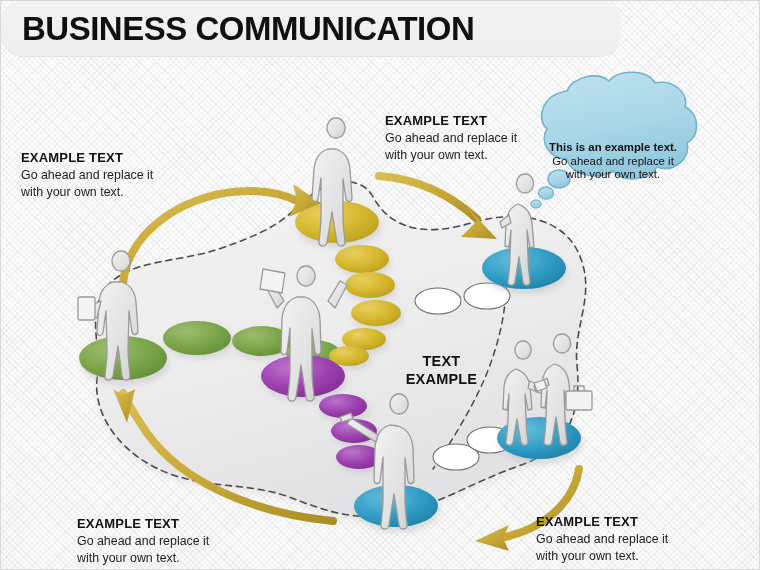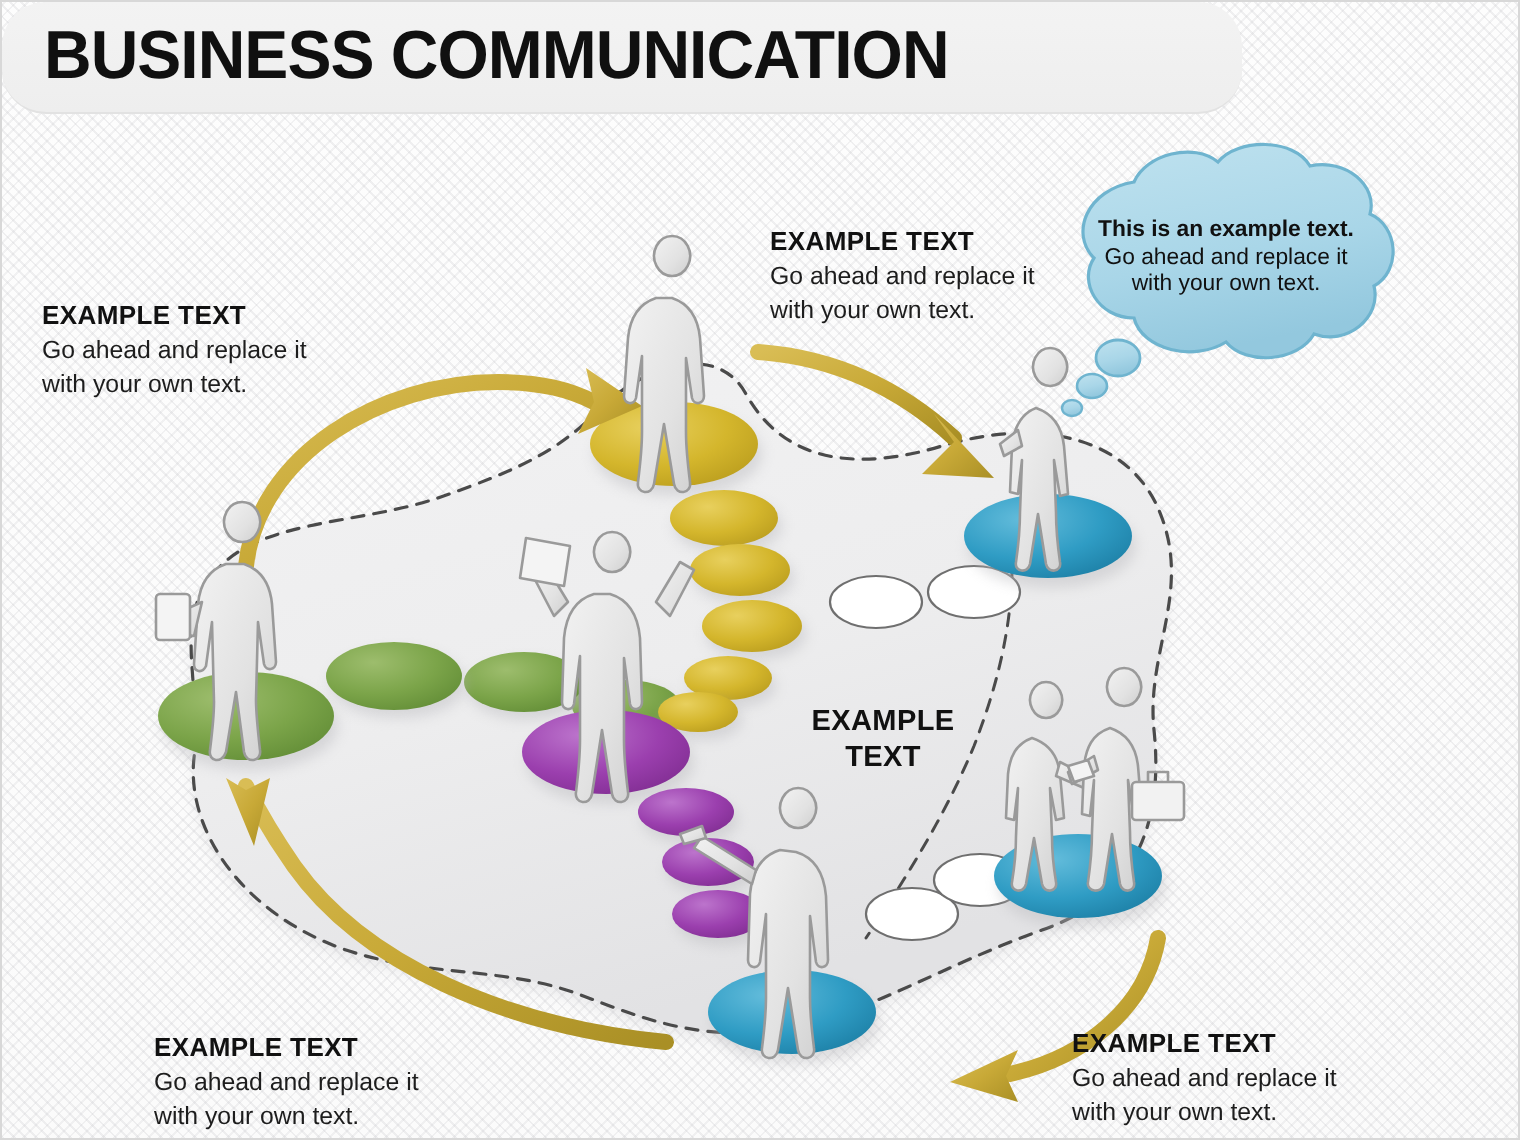--- a/index.html
+++ b/index.html
@@ -52,21 +52,21 @@
   #callout-top{left:384px;top:112px;}
   #callout-bottomleft{left:76px;top:515px;}
   #callout-bottomright{left:535px;top:513px;}
   #callout-center{left:383px;top:351px;text-align:center;width:115px;}
   #callout-center .ch{white-space:normal;font-size:14.5px;line-height:18px;}
   
   #bubble-text{
     position:absolute;left:536px;top:108px;width:152px;
     text-align:center;
   }
-  #bubble-text .bt1{font-weight:bold;font-size:11.4px;color:#111;line-height:13.5px;}
+  #bubble-text .bt1{font-weight:bold;font-size:11.4px;color:#111;line-height:13.5px;margin-top:32px;}
   #bubble-text .bt2{font-size:11.4px;color:#111;line-height:13.5px;}
 </style>
 </head>
 <body>
 
 <div id="slide">
 
   <div id="header">
     <div id="title">BUSINESS COMMUNICATION</div>
   </div>
@@ -359,22 +359,22 @@
     <div class="cb">with your own text.</div>
   </div>
 
   <div class="callout" id="callout-bottomright">
     <div class="ch">EXAMPLE TEXT</div>
     <div class="cb">Go ahead and replace it</div>
     <div class="cb">with your own text.</div>
   </div>
 
   <div class="callout" id="callout-center">
+    <div class="ch">TEXT</div>
     <div class="ch">EXAMPLE</div>
-    <div class="ch">TEXT</div>
   </div>
 
   <div id="bubble-text">
     <div class="bt1">This is an example text.</div>
     <div class="bt2">Go ahead and replace it</div>
     <div class="bt2">with your own text.</div>
   </div>
 
 </div>
 

